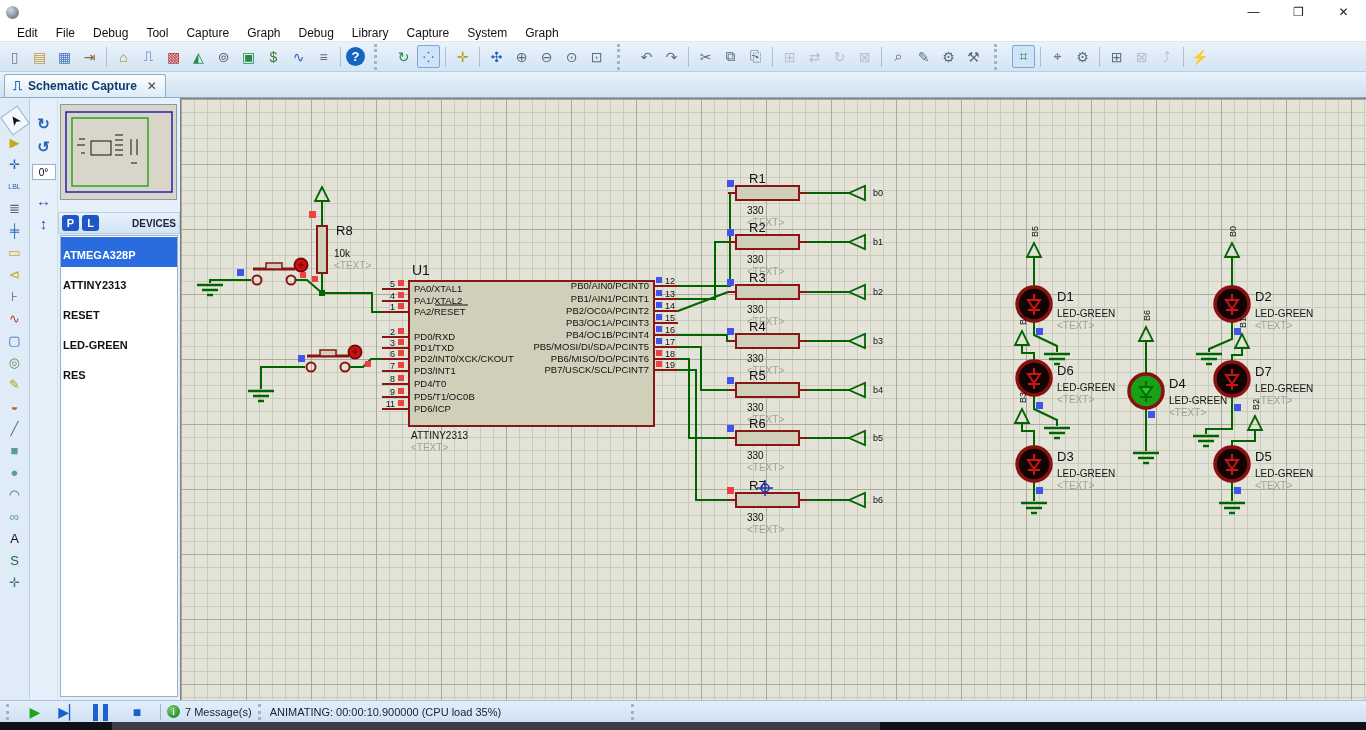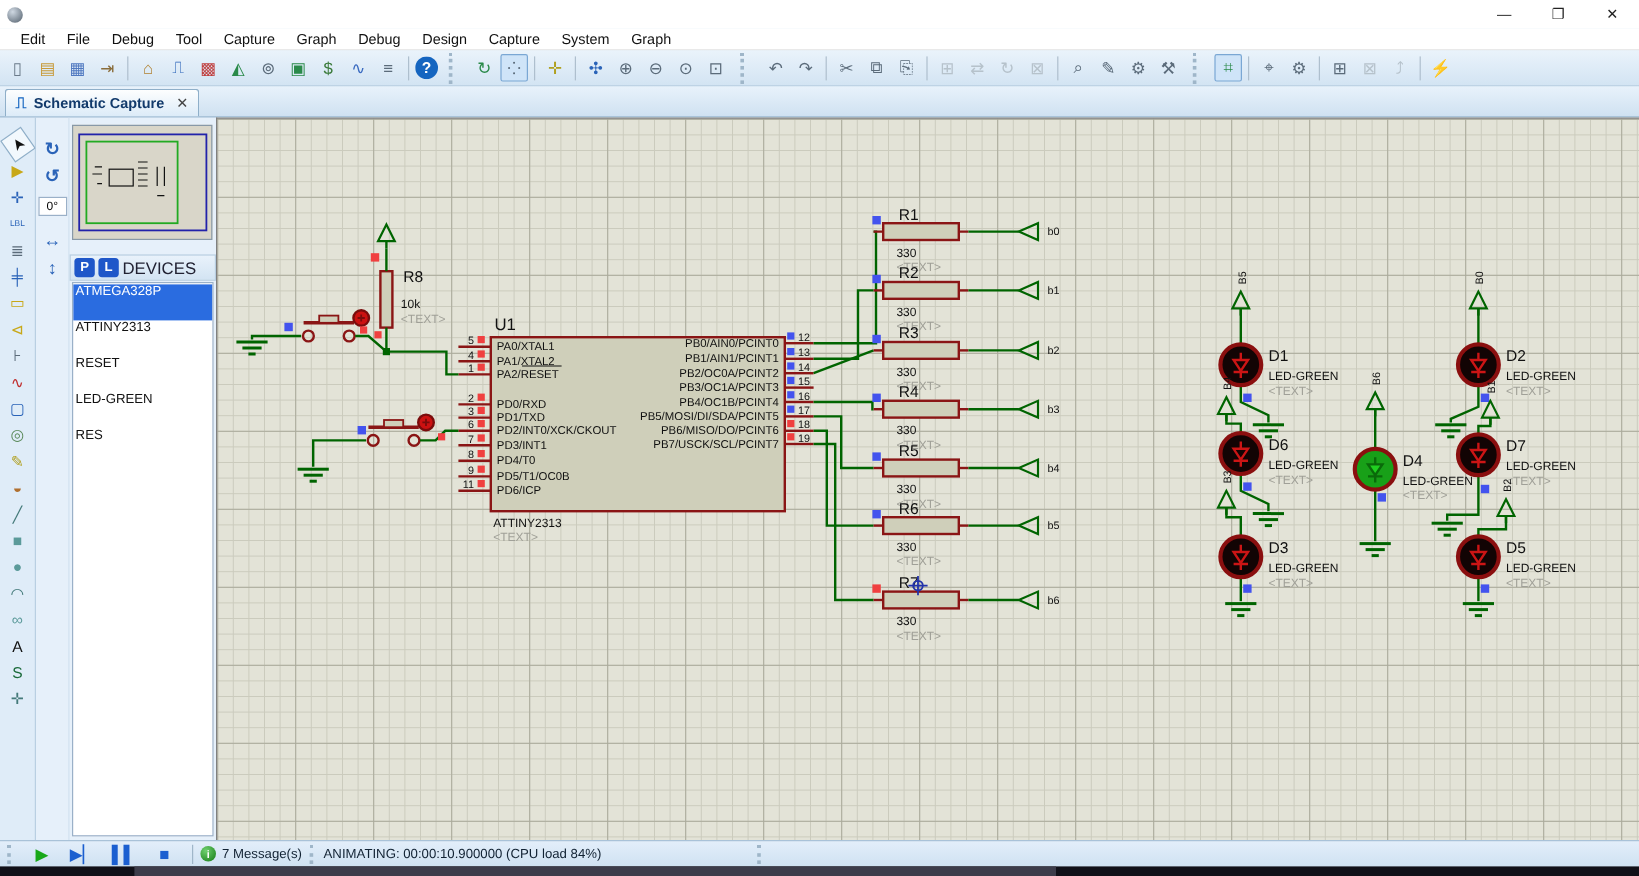--- a/index.html
+++ b/index.html
@@ -46,24 +46,24 @@
   .angle { width:24px; height:16px; background:#fff; border:1px solid #9ab0c8; font-size:10px;
     text-align:center; line-height:15px; margin:4px 0 10px; }
   .leftpanel { width:122px; background:#e6f0fa; display:flex; flex-direction:column; }
   .overview { margin:6px 3px 0 2px; height:96px; background:#d9d6c9; border:1px solid #8899a8;
     position:relative; }
   .devheader { margin-top:12px; height:22px; display:flex; align-items:center;
     background:linear-gradient(#e9f2fb,#d3e4f3); border:1px solid #b9cfe2; padding:0 3px; }
   .plbtn { width:17px; height:16px; background:#1f57c9; color:#fff; font-weight:bold;
     font-size:11px; display:flex; align-items:center; justify-content:center;
     border-radius:3px; margin-right:3px; }
-  .devtitle { flex:1; text-align:left; font-size:14px; color:#223; }
+  .devtitle { flex:1; text-align:right; font-size:10px; color:#223;font-weight:bold; }
   .devlist { flex:1; background:#fff; border:1px solid #9ab0c8; margin:1px 2px 3px 2px;
     font-size:11px; padding-top:1px; overflow:hidden; }
-  .devitem { padding:0 2px; height:30px; line-height:13px; color:#111; }
+  .devitem { padding:12px 2px; height:30px; line-height:13px; color:#111;font-weight:bold; }
   .devitem.sel { background:#2a6ce0; color:#fff; }
   .canvas { position:relative; flex:1; border-left:1px solid #808080; border-top:1px solid #808080;
     background-color:#e3e3d7;
     background-image:
       linear-gradient(#aaaa9b 1px, transparent 1px),
       linear-gradient(90deg,#aaaa9b 1px, transparent 1px),
       linear-gradient(#cbcbbd 1px, transparent 1px),
       linear-gradient(90deg,#cbcbbd 1px, transparent 1px);
     background-size:65px 65px,65px 65px,13px 13px,13px 13px; }
   .simbar { height:22px; background:linear-gradient(#e3eefa,#cfe2f2); display:flex;
@@ -92,21 +92,21 @@
 </div>
 
 <div class="menubar" id="menubar">
     <div class="menu-item">Edit</div>
     <div class="menu-item">File</div>
     <div class="menu-item">Debug</div>
     <div class="menu-item">Tool</div>
     <div class="menu-item">Capture</div>
     <div class="menu-item">Graph</div>
     <div class="menu-item">Debug</div>
-    <div class="menu-item">Design</div>
+    <div class="menu-item">Library</div>
     <div class="menu-item">Capture</div>
     <div class="menu-item">System</div>
     <div class="menu-item">Graph</div>
   </div>
 <div class="toolbar" id="toolbar">
     <div class="tbtn" style="color: rgb(107, 123, 138);">▯</div>
     <div class="tbtn" style="color: rgb(199, 154, 58);">▤</div>
     <div class="tbtn" style="color: rgb(79, 120, 192);">▦</div>
     <div class="tbtn" style="color: rgb(138, 109, 59);">⇥</div>
     <div class="tsep"></div>
@@ -607,18 +607,18 @@
   <div id="simbtns" style="display:flex;align-items:center;">
       <div class="simbtn" style="color: rgb(24, 168, 24);">▶</div>
       <div class="simbtn" style="color: rgb(27, 95, 208);">▶▏</div>
       <div class="simbtn" style="color: rgb(27, 95, 208);">▌▌</div>
       <div class="simbtn" style="color: rgb(27, 95, 208);">■</div>
     </div>
   <div class="ssep"></div>
   <div class="infoicon">i</div>
   <span>7 Message(s)</span>
   <div class="sgrip"></div>
-  <span>ANIMATING: 00:00:10.900000 (CPU load 84%)</span>
+  <span>ANIMATING: 00:00:10.900000 (CPU load 35%)</span>
   <div class="sgrip" style="margin-left:130px;"></div>
 </div>
 <div class="taskstrip">
     <div class="lighter"></div>
   </div>
 
 </body></html>

